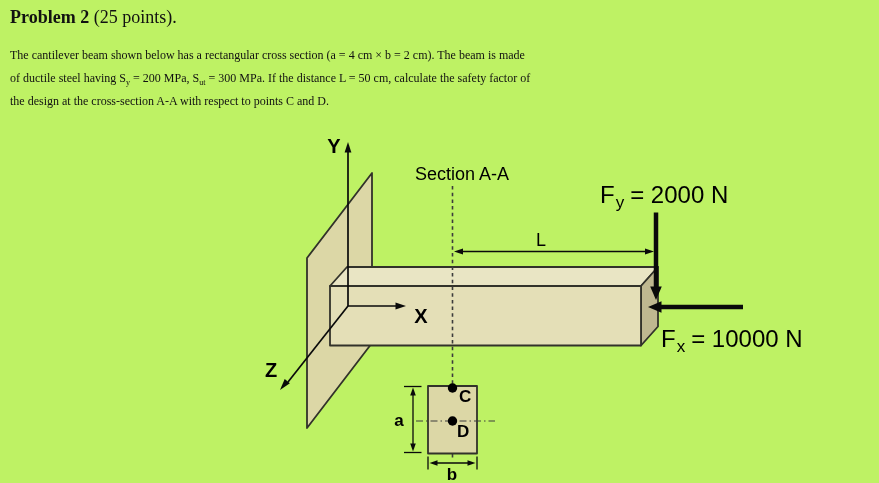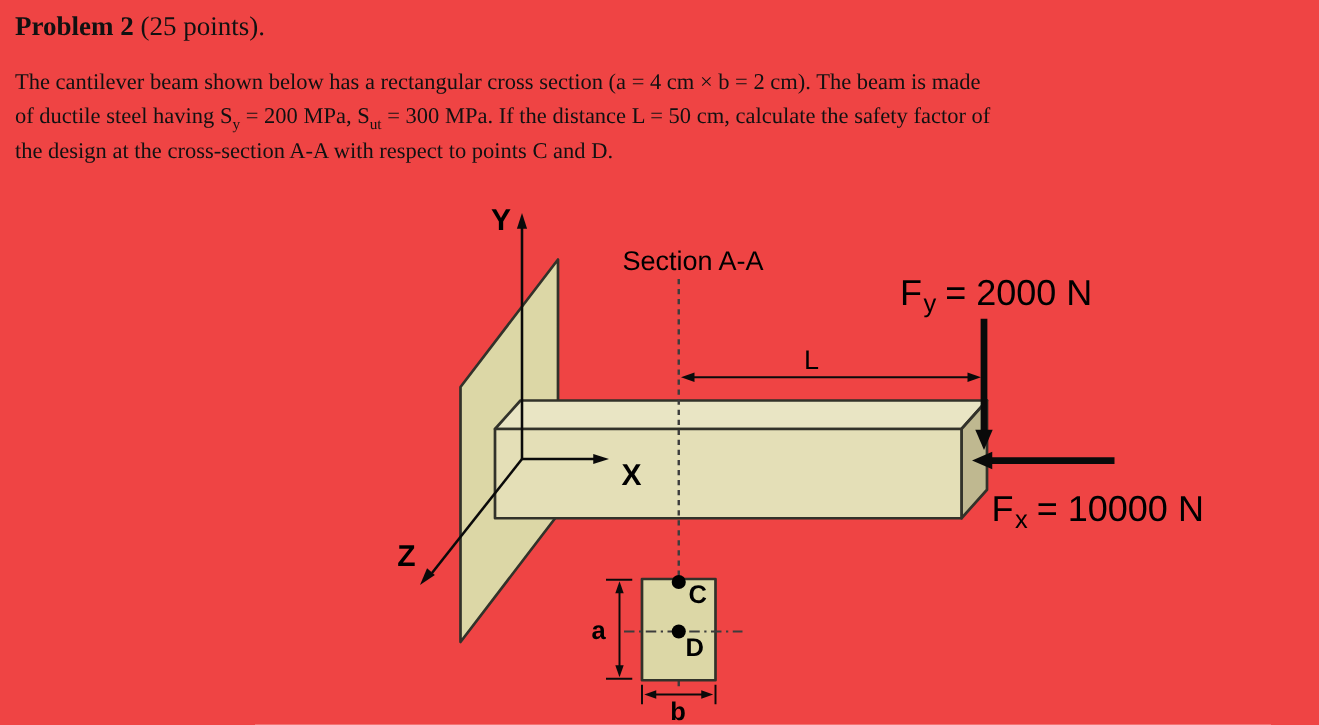--- a/index.html
+++ b/index.html
@@ -1,39 +1,39 @@
 <!DOCTYPE html>
 <html><head>
 <meta charset="utf-8">
 <style>
   html, body { margin: 0; padding: 0; }
   body { background: #ffffff; }
   .page {
     position: relative;
     width: 879px;
     height: 483px;
-    background: #ef4444;
+    background: #bef264;
     overflow: hidden;
     font-family: "Liberation Serif", serif;
     color: #111111;
   }
   .title {
     position: absolute;
     left: 10px;
     top: 7px;
     font-size: 18px;
     white-space: nowrap;
   }
   .title .bold { font-weight: bold; }
   .body-text {
     position: absolute;
     left: 10px;
     top: 44px;
     margin: 0;
-    font-size: 15px;
+    font-size: 12px;
     line-height: 23px;
     white-space: nowrap;
   }
   .body-text sub {
     font-size: 0.68em;
     line-height: 0;
   }
   .u {
     text-decoration-thickness: 1.5px;
     text-underline-offset: 2.5px;

